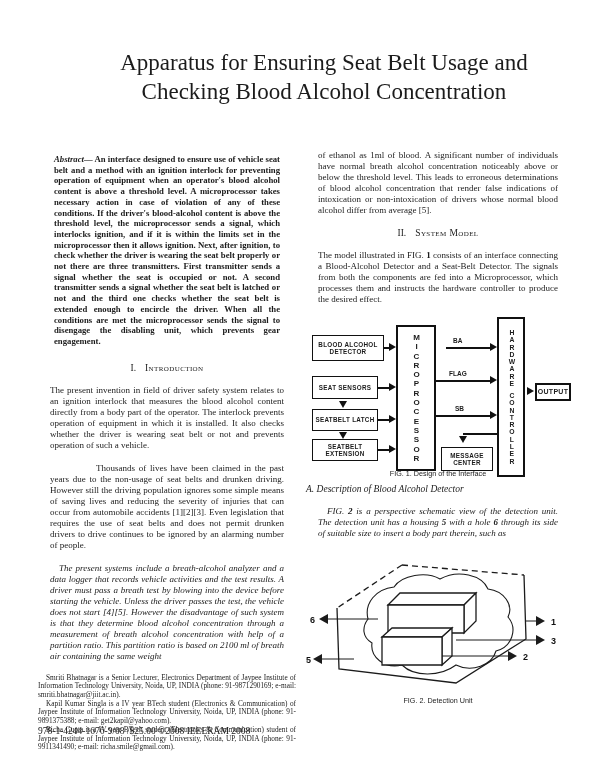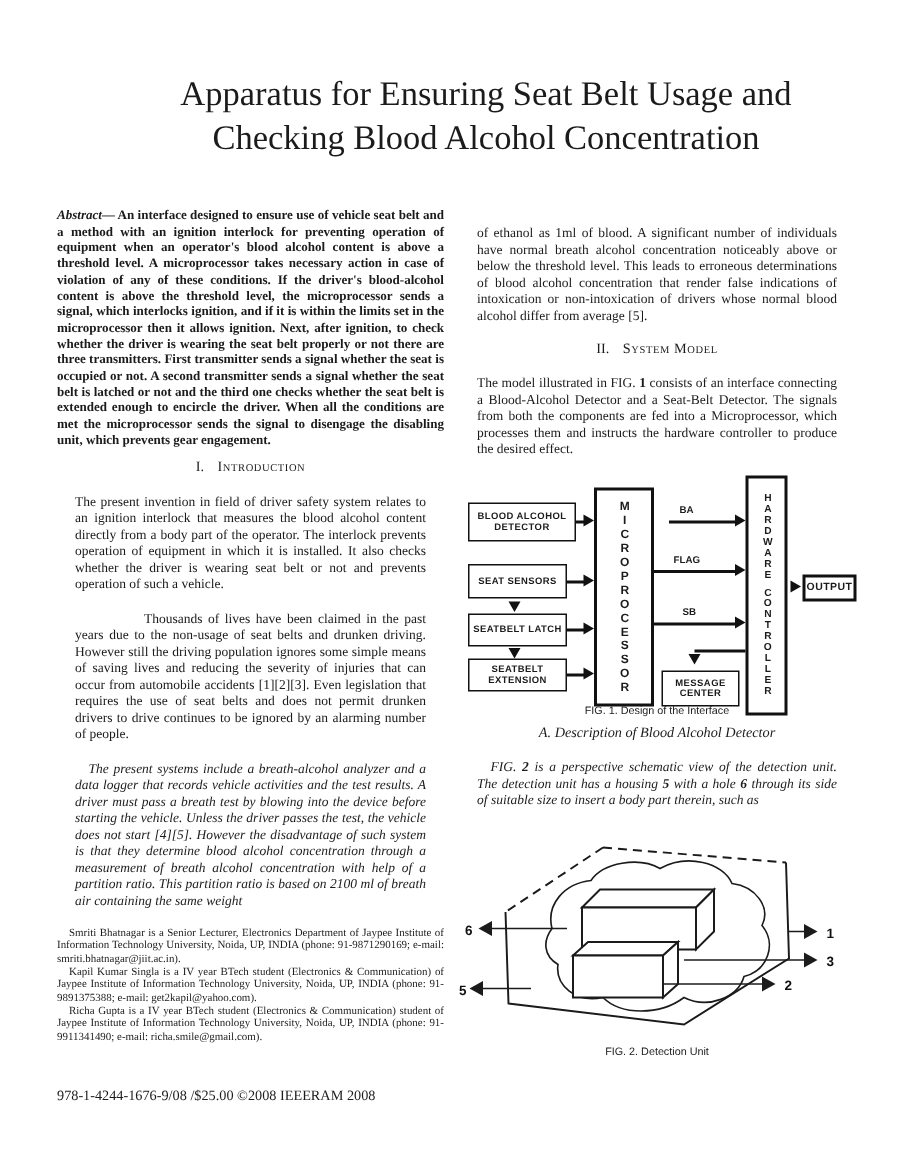--- a/index.html
+++ b/index.html
@@ -4,29 +4,29 @@
 <style>
   html,body{margin:0;padding:0;background:#e8e8e8;}
   .page{position:relative;width:600px;height:776px;background:#ffffff;margin:0 auto;
         font-family:"Liberation Serif", serif;color:#1b1b1b;overflow:hidden;}
   .header{position:absolute;top:48px;left:0;right:0;text-align:center;}
   .title{font-size:23px;line-height:29px;font-weight:normal;margin:0;padding-left:48px;}
   .authors{font-size:10px;font-style:italic;margin-top:6px;}
   .col{position:absolute;top:138px;text-align:justify;}
   .col-left{left:38px;width:258px;}
   .col-right{left:306px;width:264px;}
-  .abstract{font-size:8.7px;line-height:10.7px;font-weight:bold;margin:0;}
+  .abstract{font-size:8.7px;line-height:10.7px;font-weight:bold;margin:16px;}
   .abstract-lead{font-style:italic;}
   .body-p{font-size:9px;line-height:11px;margin:12px;}
   .ind-sm{text-indent:9px;font-style:italic;}
   .ind-lg{text-indent:46px;}
   .sec-head{font-size:9.5px;font-weight:normal;text-align:center;margin:8px 0 5px 0;}
   .sec-num{margin-right:9px;}
   .sec-title{font-variant:small-caps;letter-spacing:0.4px;}
-  .sub-head{font-size:9.5px;font-style:italic;font-weight:normal;text-align:center;margin:7px 0 3px 0;}
+  .sub-head{font-size:9.5px;font-style:italic;font-weight:normal;text-align:left;margin:7px 0 3px 0;}
   .footnotes{margin-top:5px;}
   .footnotes p{font-size:7.3px;line-height:8.7px;margin:0;text-indent:8px;}
   .page-footer{position:absolute;left:38px;right:30px;top:726px;display:flex;
                justify-content:flex-start;font-size:9.5px;}
   
   .fig1{position:relative;width:264px;height:160px;margin-top:5px;}
   .f1-box{position:absolute;border:1.5px solid #111;background:#fff;display:flex;
           align-items:center;justify-content:center;text-align:center;
           font:bold 6.3px "Liberation Sans", sans-serif;letter-spacing:0.3px;line-height:7.5px;
           box-sizing:border-box;padding:1px;}

